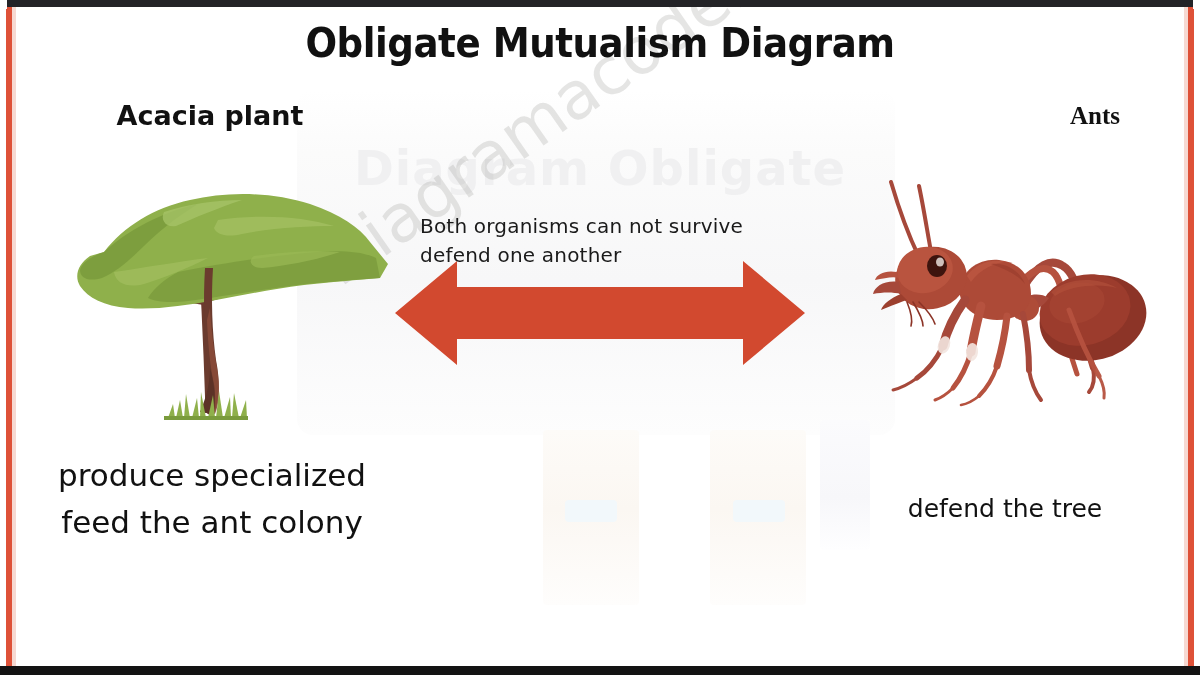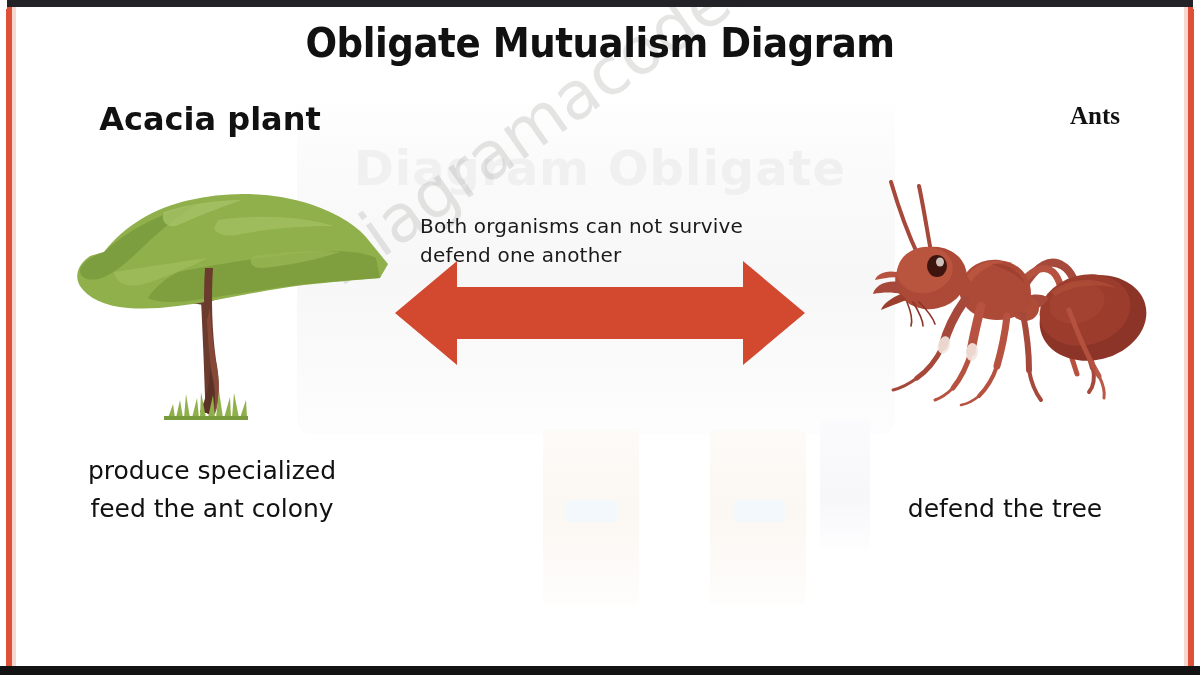--- a/index.html
+++ b/index.html
@@ -96,21 +96,21 @@
     color:#111111;
     z-index:20;
     transform:scaleX(0.93);
   }
 
   
   .label-left{
     position:absolute;left:40px;top:100px;width:340px;
     text-align:center;
     font-family:"DejaVu Sans", sans-serif;
-    font-weight:700;font-size:32px;color:#111;
+    font-weight:700;font-size:27px;color:#111;
     z-index:20;
   }
   .label-right{
     position:absolute;left:830px;top:102px;width:290px;
     text-align:right;
     font-family:Liberation Serif, serif;
     font-weight:700;font-size:25px;color:#111;
     z-index:20;
   }
 
@@ -128,21 +128,21 @@
   .arrow-wrap{
     position:absolute;left:395px;top:258px;width:410px;height:110px;z-index:22;
   }
   .arrow-wrap svg{display:block;}
 
   
   .cap-left{
     position:absolute;left:22px;top:452px;width:380px;
     text-align:center;
     font-family:"DejaVu Sans", sans-serif;
-    font-size:25px;line-height:1.52;color:#111;
+    font-size:31px;line-height:1.52;color:#111;
     z-index:20;
   }
   .cap-right{
     position:absolute;left:845px;top:490px;width:320px;
     text-align:center;
     font-family:"DejaVu Sans", sans-serif;
     font-size:25px;line-height:1.52;color:#111;
     z-index:20;
   }
 

